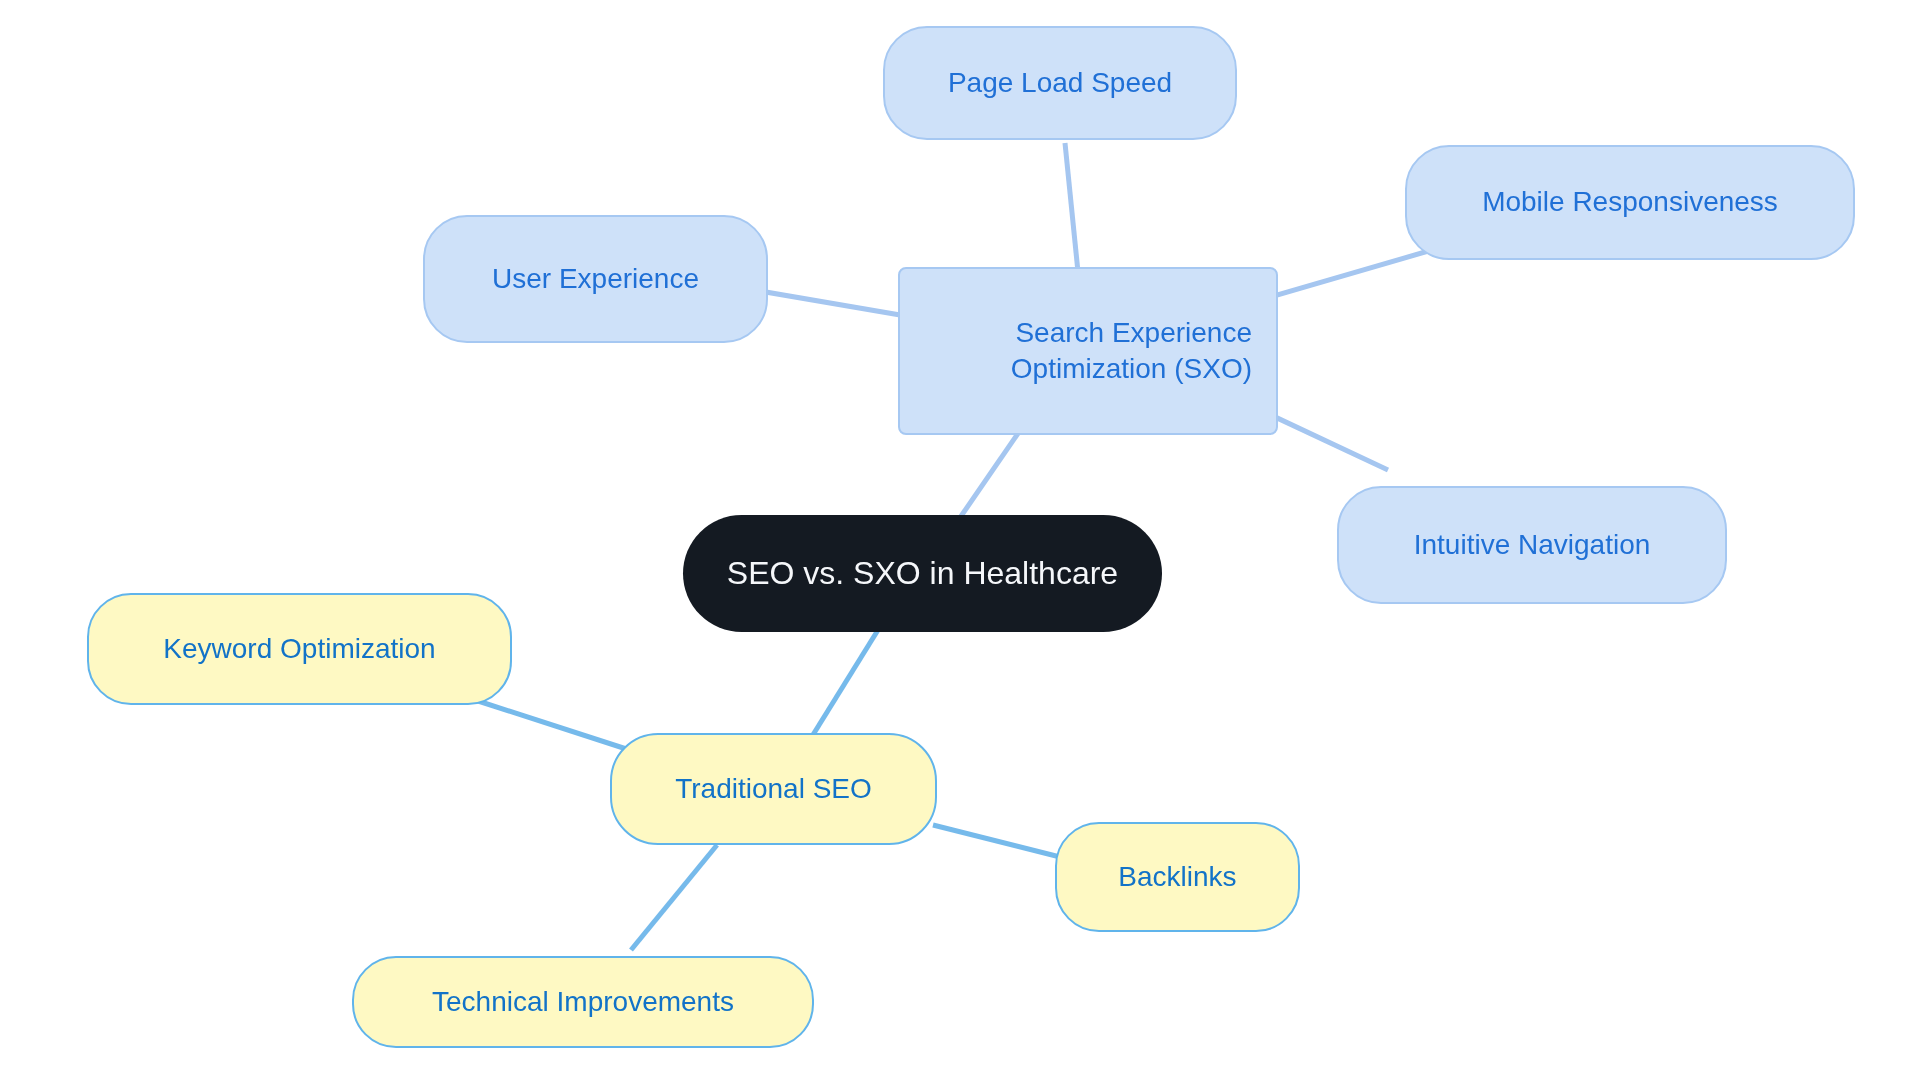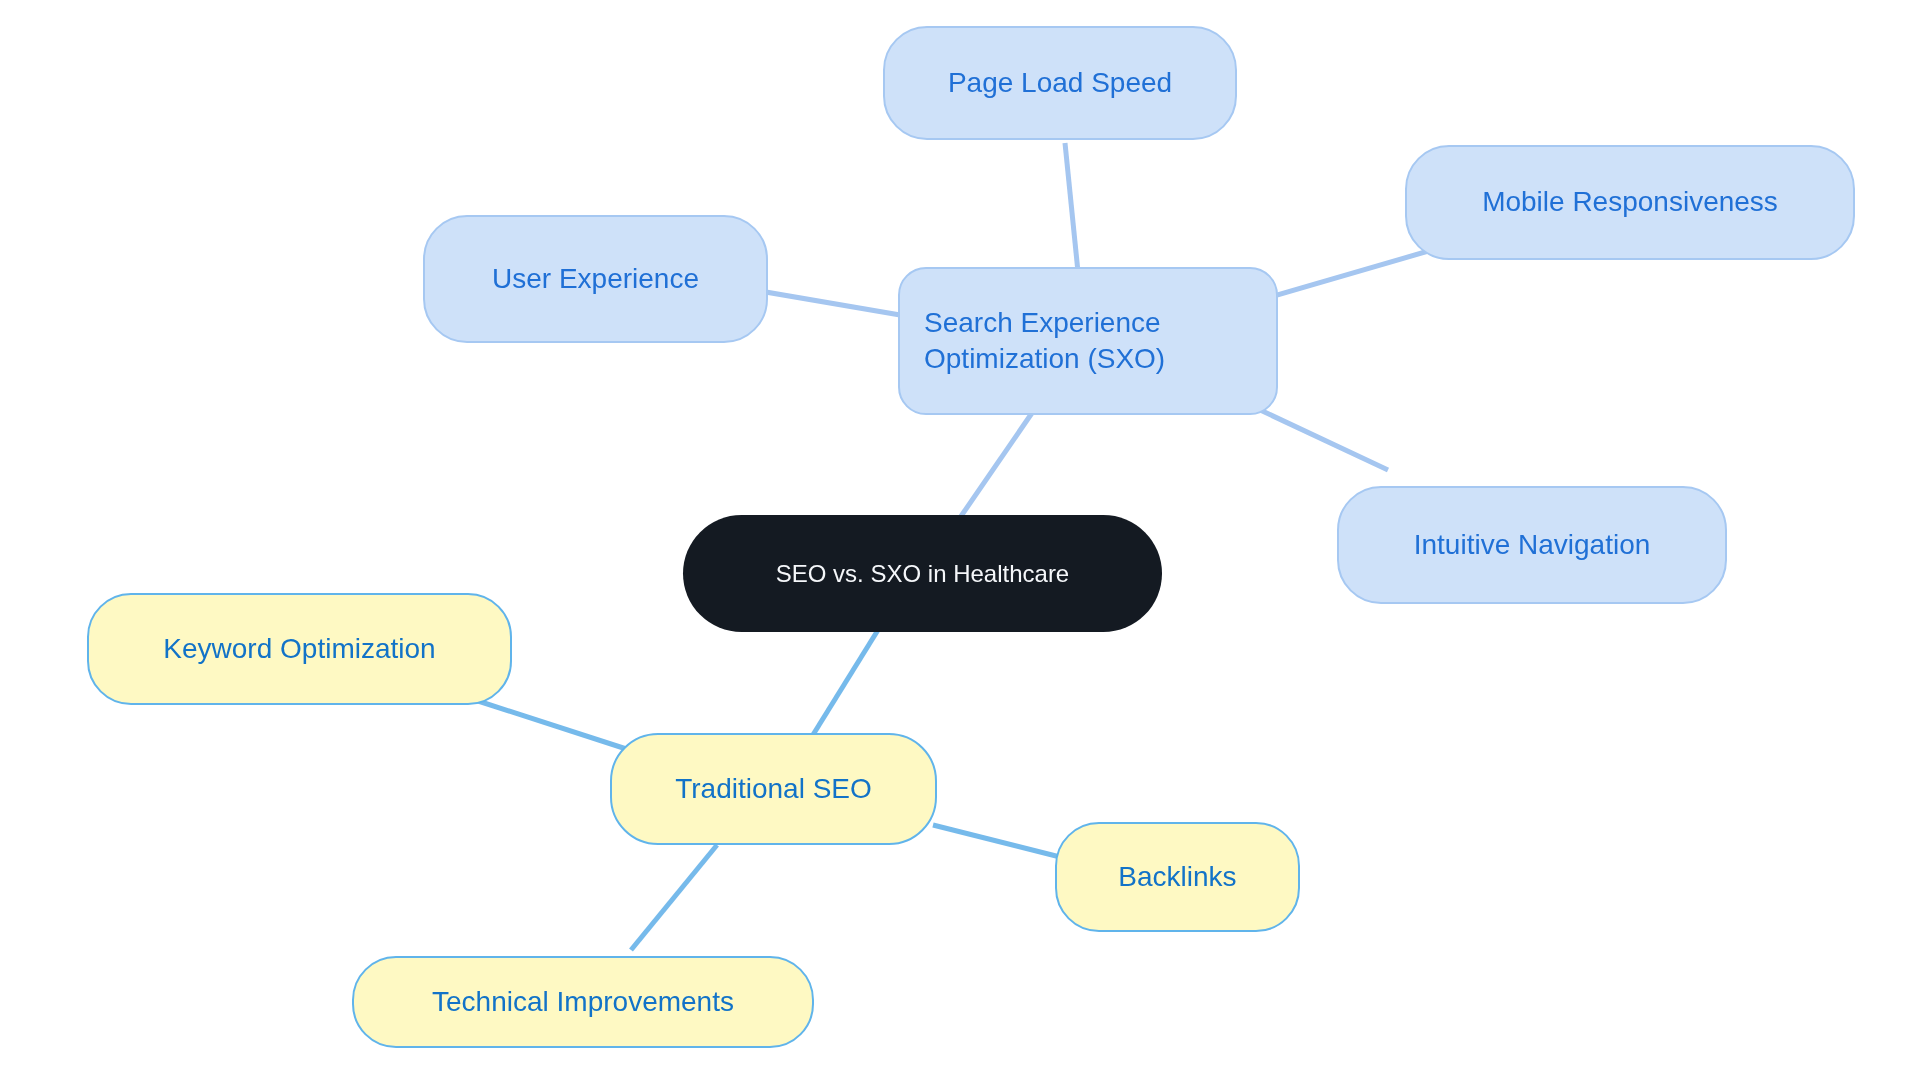--- a/index.html
+++ b/index.html
@@ -21,49 +21,49 @@
     width: 1920px;
     height: 1083px;
     z-index: 1;
   }
   .node {
     position: absolute;
     z-index: 2;
     display: flex;
     align-items: center;
     justify-content: center;
-    text-align: left;
+    text-align: right;
     box-sizing: border-box;
     font-size: 28px;
     line-height: 1.3;
     cursor: pointer;
     user-select: none;
   }
   
   .node-central {
     left: 683px; top: 515px;
     width: 479px; height: 117px;
     background: #141A22;
     color: #F5F7FA;
     border-radius: 59px;
-    font-size: 24px;
+    font-size: 32px;
   }
   
   .sxo {
     background: #CEE1F9;
     border: 2px solid #A6C8F2;
     color: #2070D6;
   }
   
   .seo {
     background: #fef9c3;
     border: 2px solid #60B4EB;
     color: #1273C8;
   }
-  .node-sxo           { left: 898px;  top: 267px; width: 380px; height: 148px; border-radius: 28px; padding: 0 24px; }
+  .node-sxo           { left: 898px;  top: 267px; width: 380px; height: 168px; border-radius: 8px; padding: 0 24px; }
   .node-page-load     { left: 883px;  top: 26px;  width: 354px; height: 114px; border-radius: 44px; }
   .node-mobile        { left: 1405px; top: 145px; width: 450px; height: 115px; border-radius: 44px; }
   .node-user-exp      { left: 423px;  top: 215px; width: 345px; height: 128px; border-radius: 44px; }
   .node-intuitive     { left: 1337px; top: 463px; width: 390px; height: 118px; border-radius: 44px; margin-top: 23px; }
   .node-traditional   { left: 610px;  top: 733px; width: 327px; height: 112px; border-radius: 48px; }
   .node-keyword       { left: 87px;   top: 593px; width: 425px; height: 112px; border-radius: 44px; }
   .node-backlinks     { left: 1055px; top: 822px; width: 245px; height: 110px; border-radius: 44px; }
   .node-technical     { left: 352px;  top: 956px; width: 462px; height: 92px; border-radius: 44px; }
 </style>
 </head>

